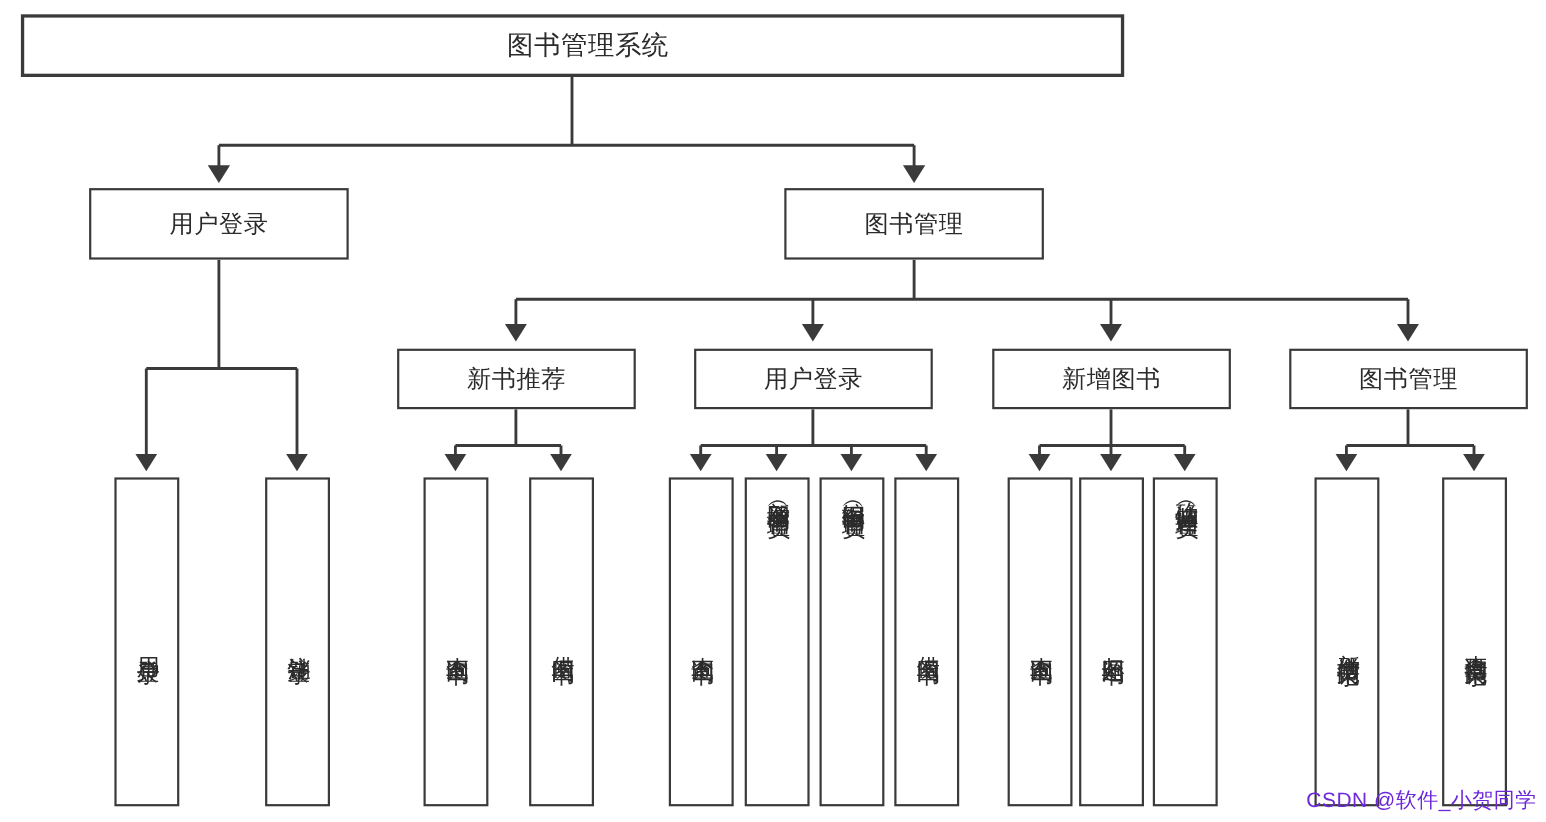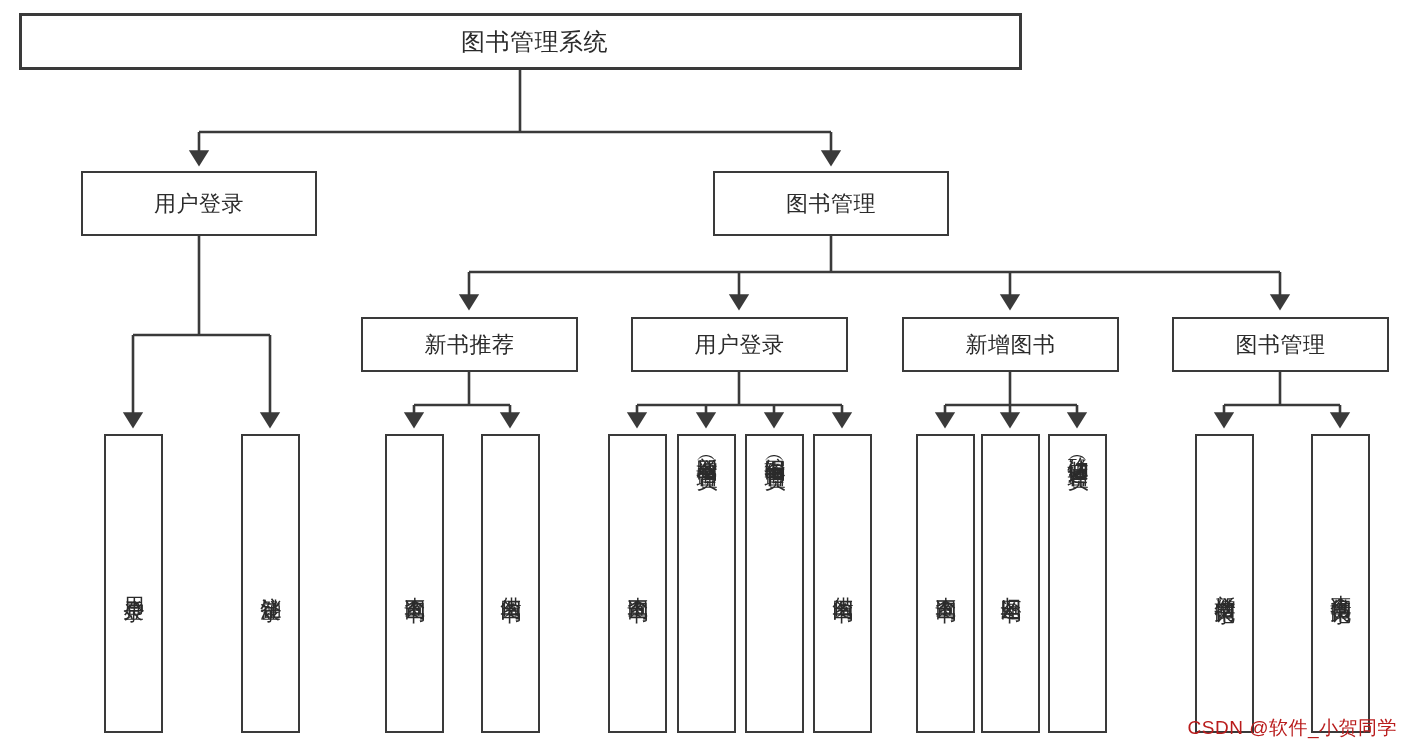--- a/index.html
+++ b/index.html
@@ -72,21 +72,21 @@
   }
   .node.leaf.center-text {
     align-items: center;
     padding-top: 0;
   }
   .watermark {
     position: absolute;
     right: 8px;
     bottom: 6px;
     font-size: 19px;
-    color: #b91c1c;
+    color: #6d28d9;
     letter-spacing: 0.5px;
     white-space: nowrap;
     margin-top: 24px;
   }
 </style>
 </head>
 <body>
 
 <div id="diagram-root">
 

